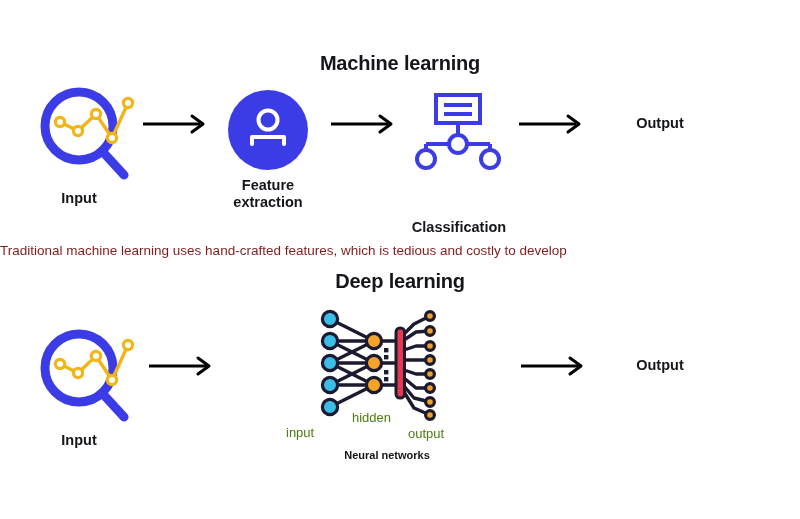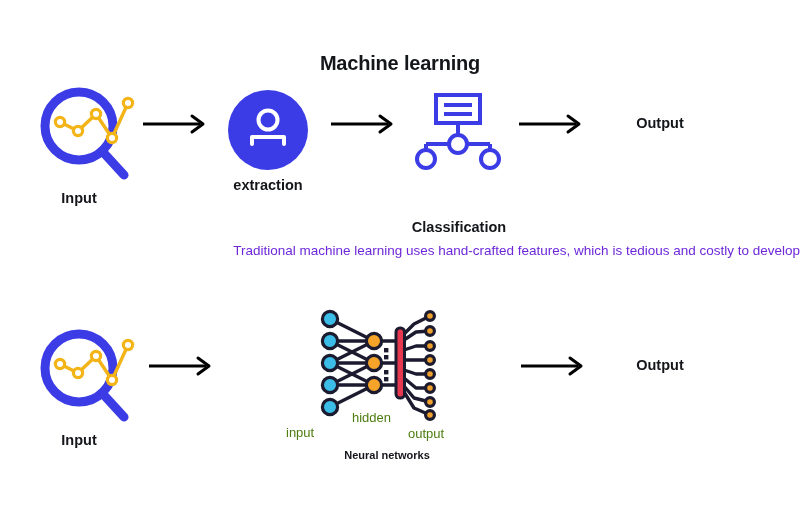--- a/index.html
+++ b/index.html
@@ -30,23 +30,23 @@
     letter-spacing: -0.2px;
     color: #14161a;
   }
   #ml-title { top: 32px; margin-top: 20px; }
   #dl-title { top: 270px; }
 
   
   .caption {
     position: absolute;
     width: 100%;
-    text-align: right;
+    text-align: left;
     font-size: 13.5px;
-    color: #6d28d9;
+    color: #7f1d1d;
   }
   #ml-caption { top: 243px; }
   #dl-caption { top: 485px; }
 
   
   .bold-label {
     position: absolute;
     font-weight: bold;
     font-size: 14.5px;
     color: #14161a;
@@ -126,20 +126,21 @@
   </div>
 
   <div class="node" id="feature-circle">
     <svg width="80" height="80" viewBox="0 0 80 80">
       <circle cx="40" cy="40" r="40" fill="#3C3CE6"></circle>
       <circle cx="40" cy="30" r="9.5" fill="none" stroke="#ffffff" stroke-width="4"></circle>
       <path d="M24 54 v-7 h32 v7" fill="none" stroke="#ffffff" stroke-width="4" stroke-linecap="round" stroke-linejoin="round"></path>
     </svg>
   </div>
   <div class="bold-label" id="feature-label">
+    <div>Feature</div>
     <div>extraction</div>
   </div>
 
   <div class="node" id="arrow-2">
     <svg width="66" height="22" viewBox="0 0 66 22">
       <line x1="1" y1="11" x2="58" y2="11" stroke="#000000" stroke-width="3"></line>
       <polyline points="50,3 61,11 50,19" fill="none" stroke="#000000" stroke-width="3" stroke-linecap="round" stroke-linejoin="round"></polyline>
     </svg>
   </div>
 
@@ -163,20 +164,21 @@
     <svg width="66" height="22" viewBox="0 0 66 22">
       <line x1="1" y1="11" x2="58" y2="11" stroke="#000000" stroke-width="3"></line>
       <polyline points="50,3 61,11 50,19" fill="none" stroke="#000000" stroke-width="3" stroke-linecap="round" stroke-linejoin="round"></polyline>
     </svg>
   </div>
 
   <div class="bold-label" id="ml-output-label">Output</div>
 
   <div class="caption" id="ml-caption">Traditional machine learning uses hand-crafted features, which is tedious and costly to develop</div>
 
+  <div class="section-title" id="dl-title">Deep learning</div>
 
   <div class="node" id="dl-magnifier">
     <svg width="106" height="104" viewBox="0 0 106 104" aria-hidden="true">
       <circle cx="45" cy="44" r="34" fill="none" stroke="#3C3CE6" stroke-width="9"></circle>
       <line x1="68" y1="69" x2="90" y2="93" stroke="#3C3CE6" stroke-width="9" stroke-linecap="round"></line>
       <polyline points="26,40 44,49 62,32 78,56 94,21" fill="none" stroke="#F2B417" stroke-width="3.4" stroke-linecap="round" stroke-linejoin="round"></polyline>
       <circle cx="26" cy="40" r="4.6" fill="#ffffff" stroke="#F2B417" stroke-width="3.2"></circle>
       <circle cx="44" cy="49" r="4.6" fill="#ffffff" stroke="#F2B417" stroke-width="3.2"></circle>
       <circle cx="62" cy="32" r="4.6" fill="#ffffff" stroke="#F2B417" stroke-width="3.2"></circle>
       <circle cx="78" cy="56" r="4.6" fill="#ffffff" stroke="#F2B417" stroke-width="3.2"></circle>

